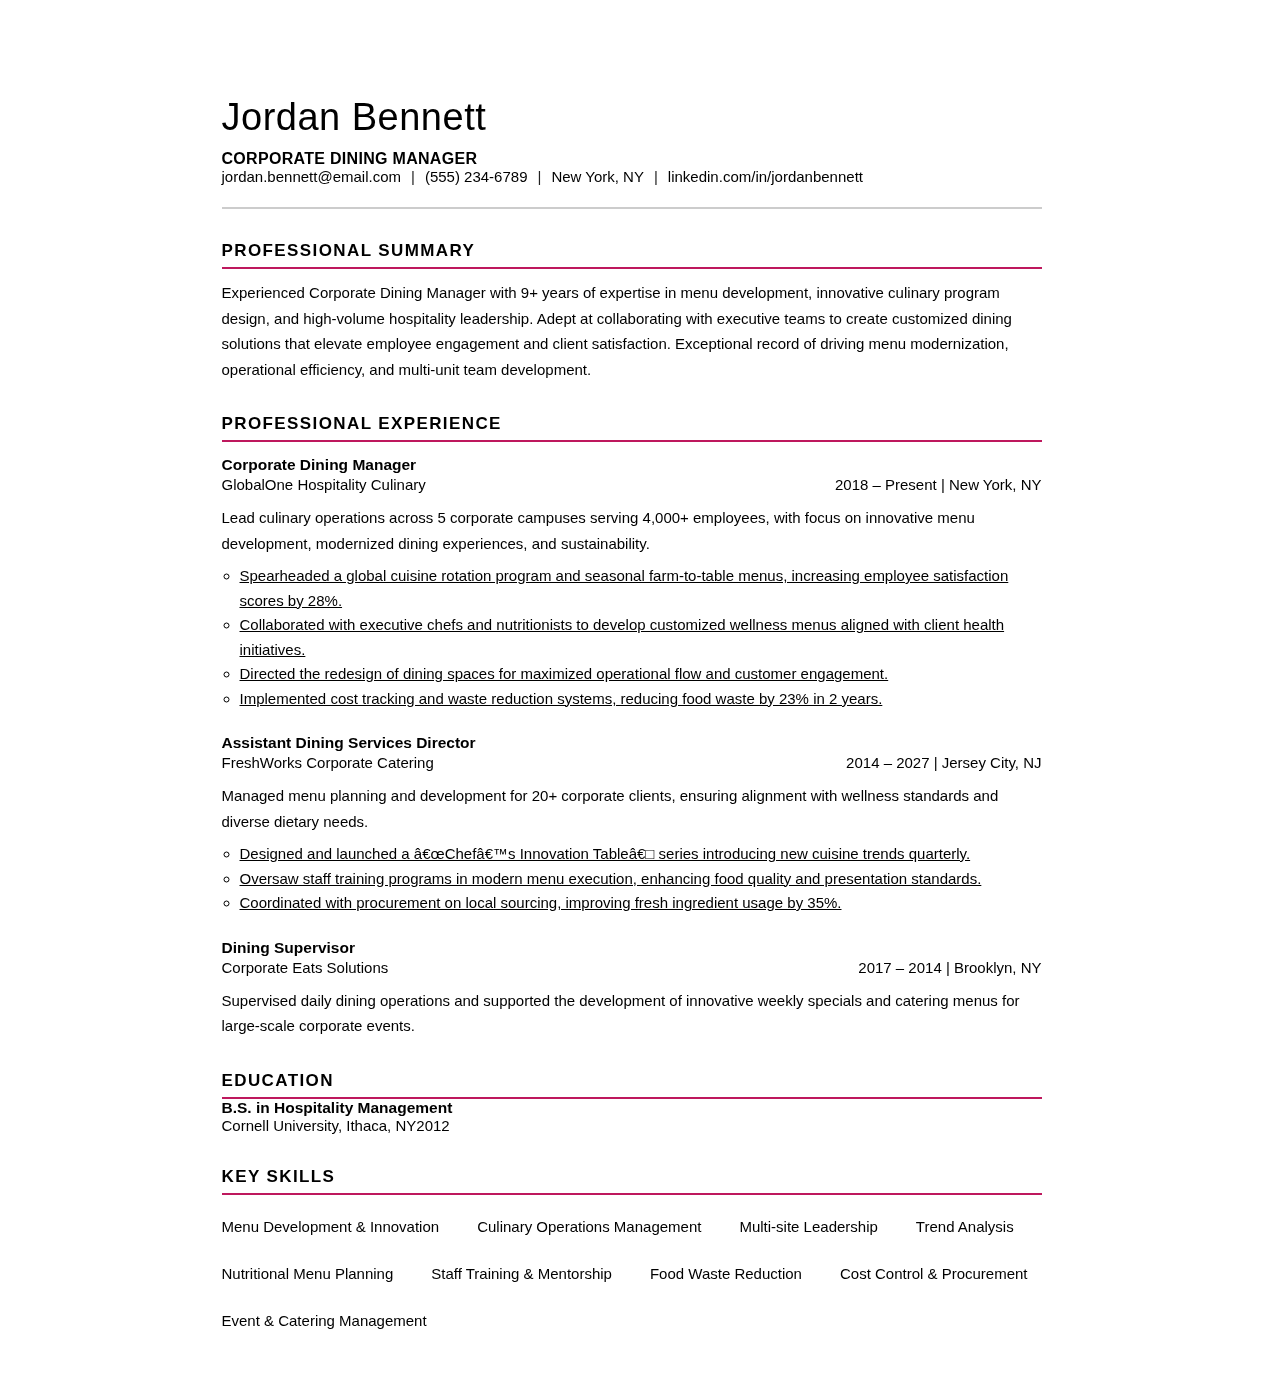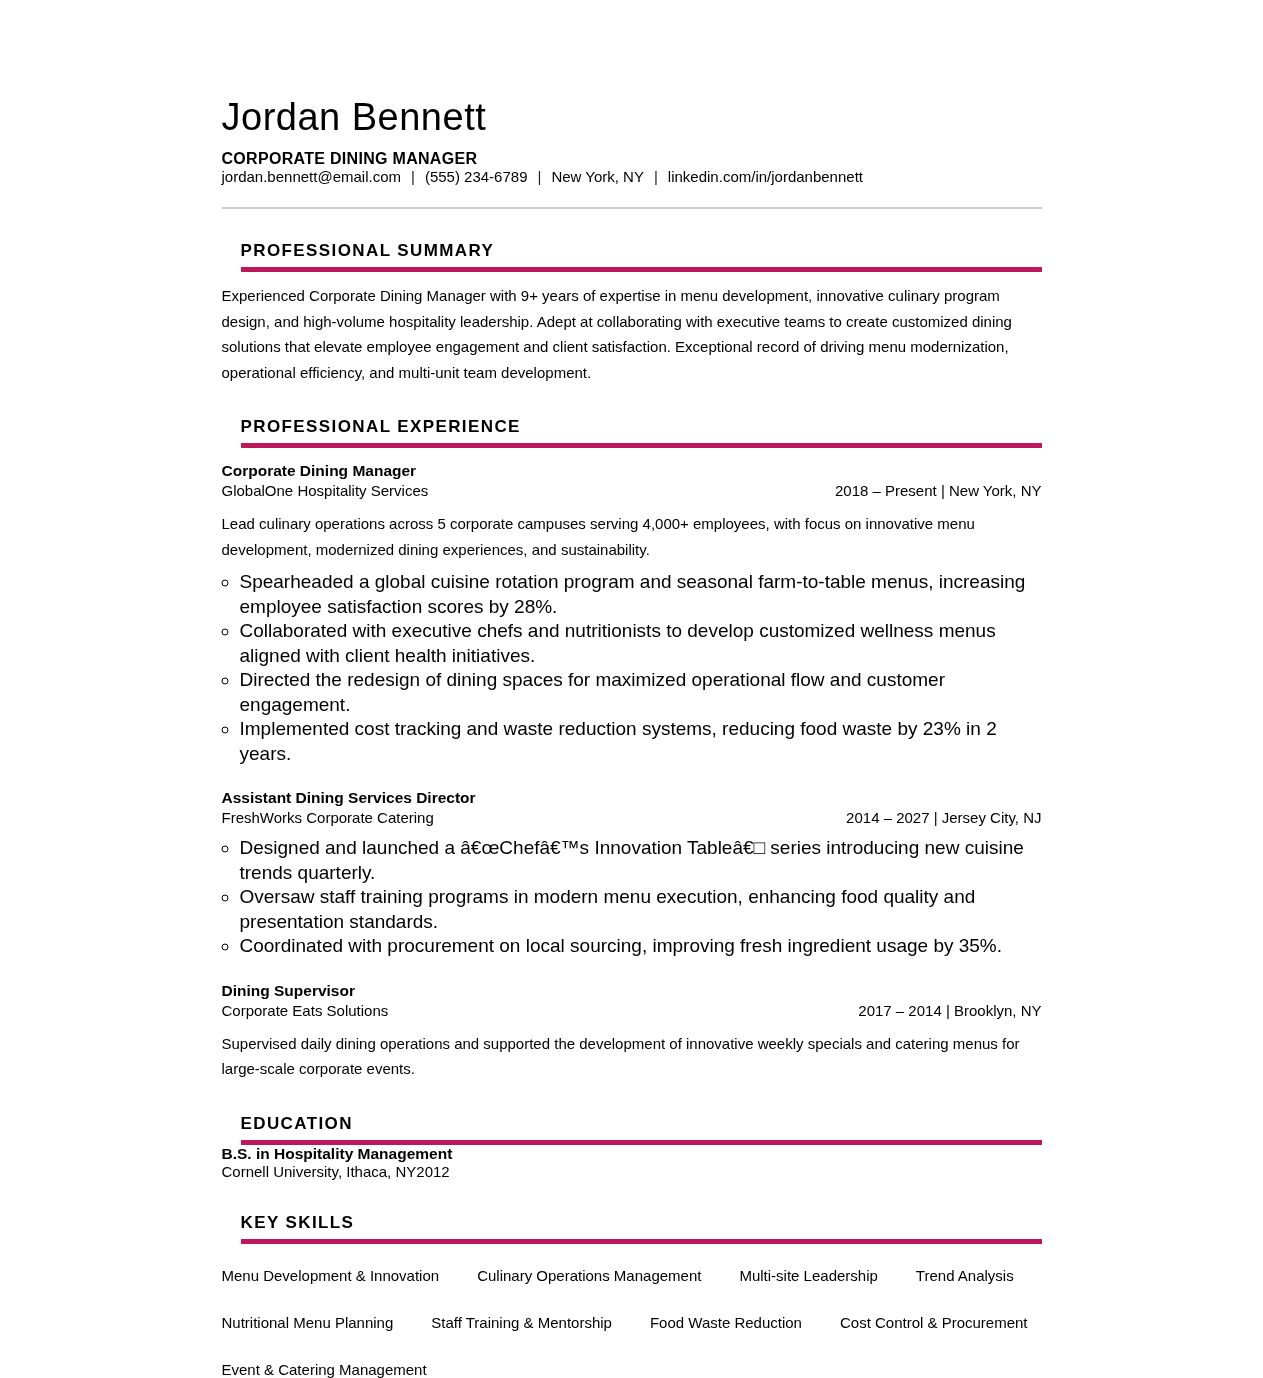--- a/index.html
+++ b/index.html
@@ -51,22 +51,21 @@
   
   .section {
     margin-top: 32px;
   }
   .section-title {
     font-size: 17px;
     font-weight: 700;
     letter-spacing: 1.4px;
     line-height: 19px;
     padding-bottom: 7px;
-    border-bottom: 5px solid #be185d;
-    margin-left: 19px;
+    border-bottom: 2px solid #be185d;
   }
   .summary-text {
     margin: 11px 0 12px 0;
     font-size: 15px;
     line-height: 25.5px;
   }
 
   
   .job { margin-top: 22px; }
   .job.first { margin-top: 13px; }
@@ -83,22 +82,23 @@
   }
   .job-desc {
     margin: 10px 0 0 0;
     font-size: 15px;
     line-height: 25.5px;
   }
   .job-bullets {
     margin: 8px 0 0 0;
     padding-left: 18px;
     list-style-type: circle;
-    font-size: 19px;
+    font-size: 15px;
     line-height: 24.5px;
+    text-decoration: underline;
   }
 
   
   .edu-degree {
     font-size: 15.5px;
     font-weight: 700;
     line-height: 18px;
   }
   .edu-meta {
     display: flex;
@@ -136,38 +136,39 @@
     <div class="section-title">PROFESSIONAL SUMMARY</div>
     <p class="summary-text">Experienced Corporate Dining Manager with 9+ years of expertise in menu development, innovative culinary program design, and high-volume hospitality leadership. Adept at collaborating with executive teams to create customized dining solutions that elevate employee engagement and client satisfaction. Exceptional record of driving menu modernization, operational efficiency, and multi-unit team development.</p>
   </div>
 
   <div class="section">
     <div class="section-title">PROFESSIONAL EXPERIENCE</div>
 
     <div class="job first">
       <div class="job-title">Corporate Dining Manager</div>
       <div class="job-meta">
-        <span>GlobalOne Hospitality Services</span>
+        <span>GlobalOne Hospitality Culinary</span>
         <span>2018 – Present | New York, NY</span>
       </div>
       <p class="job-desc">Lead culinary operations across 5 corporate campuses serving 4,000+ employees, with focus on innovative menu development, modernized dining experiences, and sustainability.</p>
       <ul class="job-bullets">
         <li>Spearheaded a global cuisine rotation program and seasonal farm-to-table menus, increasing employee satisfaction scores by 28%.</li>
         <li>Collaborated with executive chefs and nutritionists to develop customized wellness menus aligned with client health initiatives.</li>
         <li>Directed the redesign of dining spaces for maximized operational flow and customer engagement.</li>
         <li>Implemented cost tracking and waste reduction systems, reducing food waste by 23% in 2 years.</li>
       </ul>
     </div>
 
     <div class="job">
       <div class="job-title">Assistant Dining Services Director</div>
       <div class="job-meta">
         <span>FreshWorks Corporate Catering</span>
         <span>2014 – 2027 | Jersey City, NJ</span>
       </div>
+      <p class="job-desc">Managed menu planning and development for 20+ corporate clients, ensuring alignment with wellness standards and diverse dietary needs.</p>
       <ul class="job-bullets">
         <li>Designed and launched a â€œChefâ€™s Innovation Tableâ€□ series introducing new cuisine trends quarterly.</li>
         <li>Oversaw staff training programs in modern menu execution, enhancing food quality and presentation standards.</li>
         <li>Coordinated with procurement on local sourcing, improving fresh ingredient usage by 35%.</li>
       </ul>
     </div>
 
     <div class="job">
       <div class="job-title">Dining Supervisor</div>
       <div class="job-meta">

